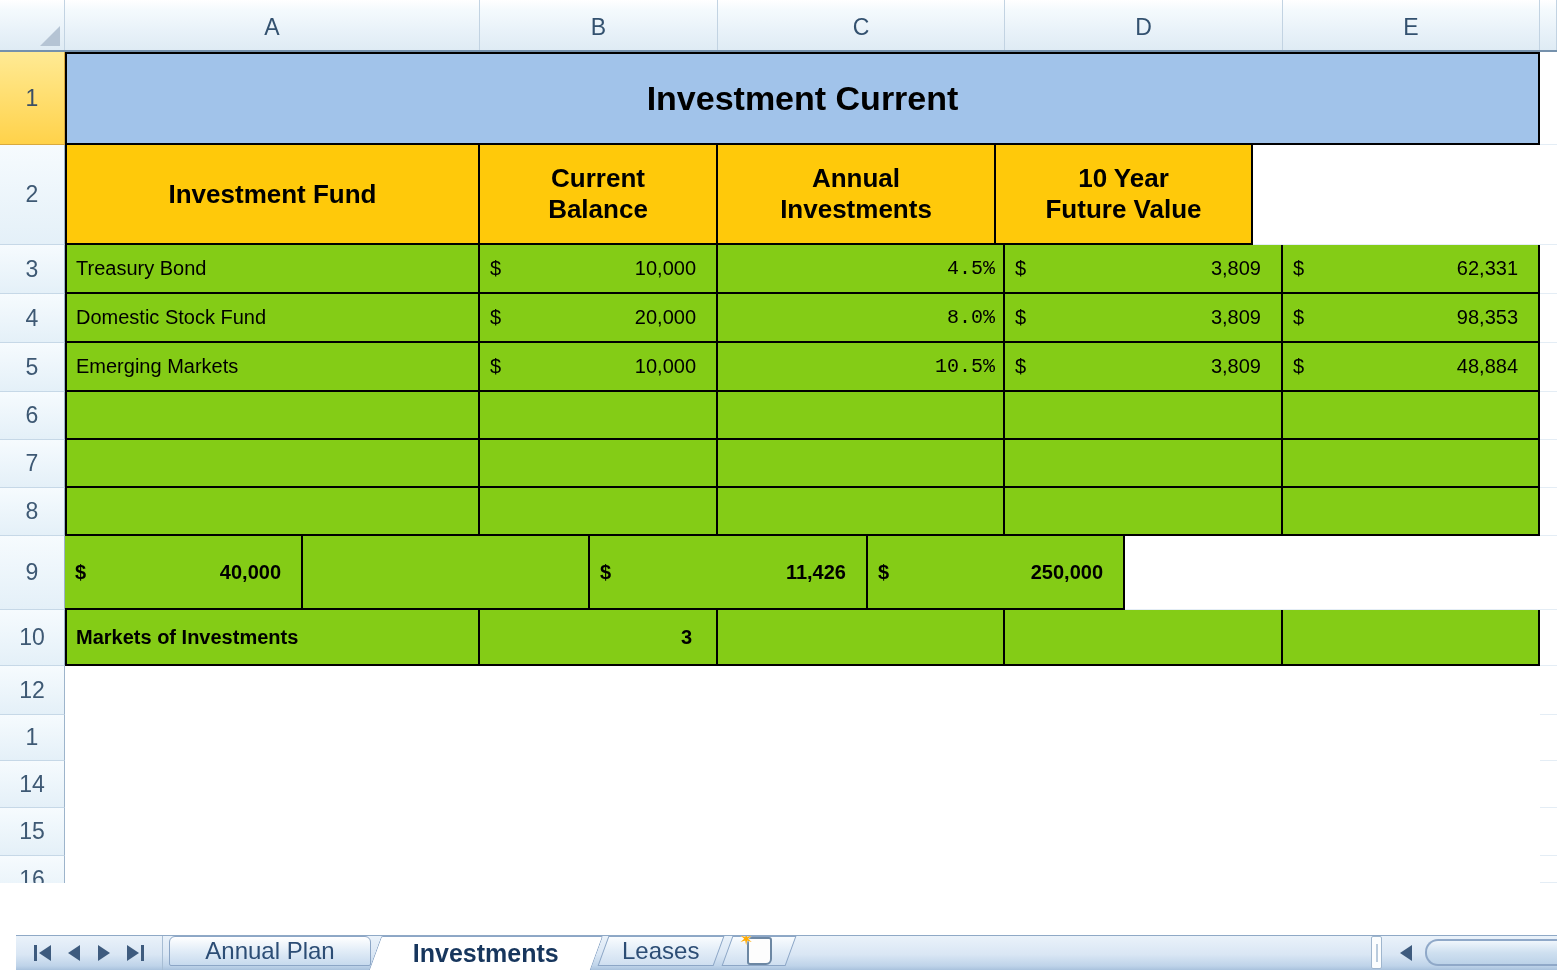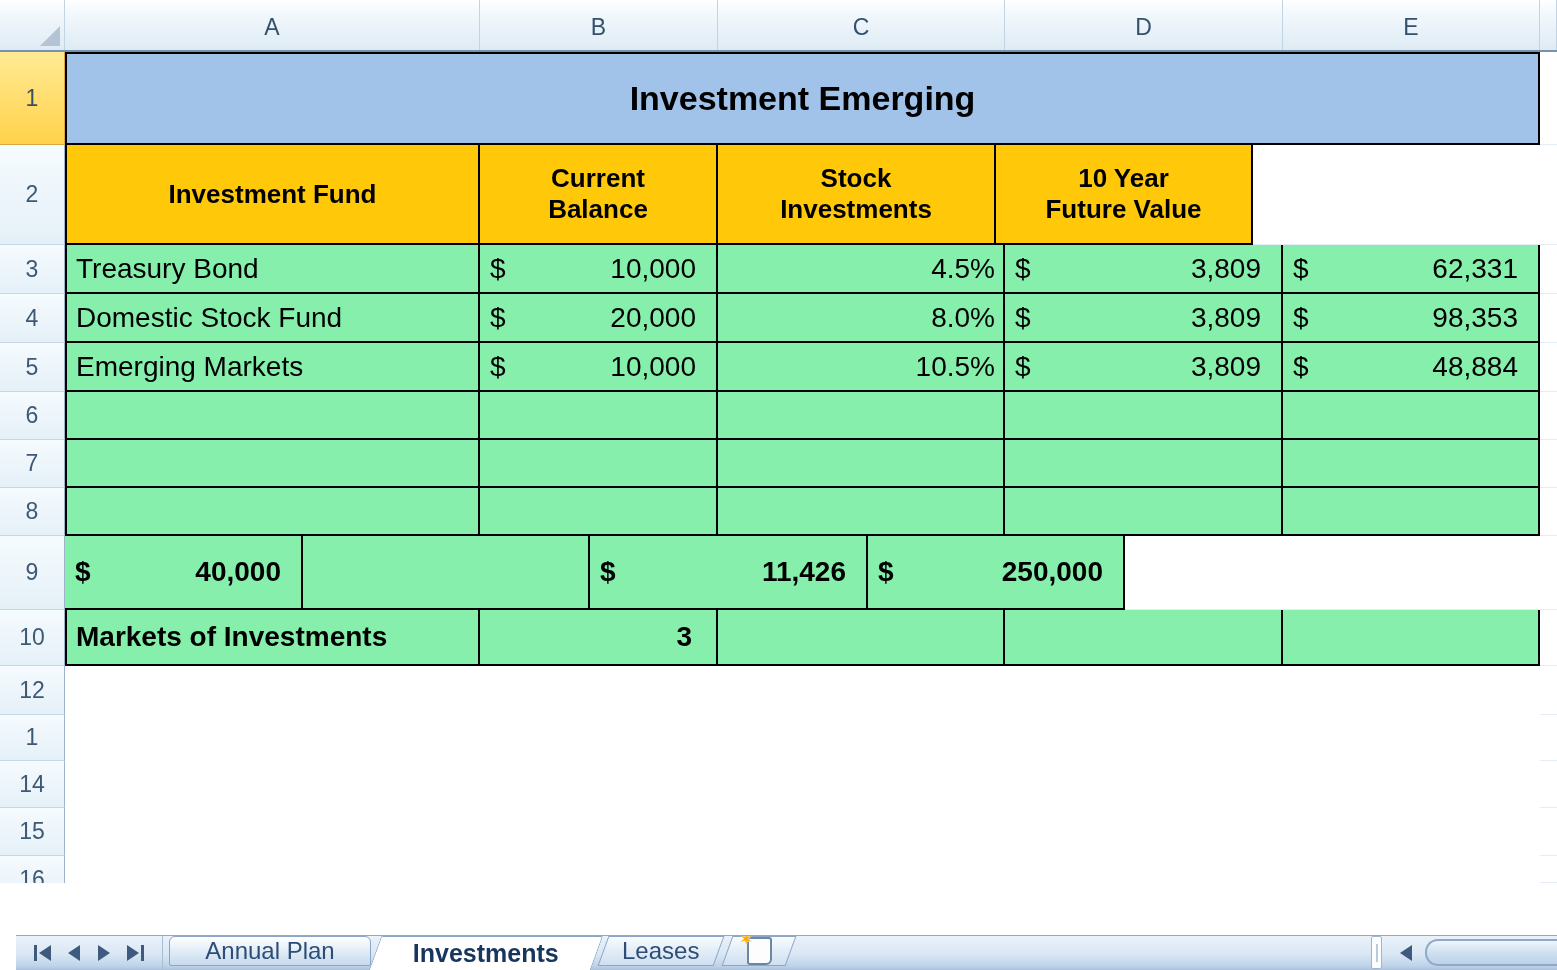--- a/index.html
+++ b/index.html
@@ -22,34 +22,34 @@
 
   
   .r{display:flex;}
   .rh{width:65px;display:flex;align-items:center;justify-content:center;
     color:#3e5974;font-size:23px;box-sizing:border-box;
     background:linear-gradient(180deg,#f6fbfe,#e4f0f8);
     border-right:1px solid #9db4cb;border-bottom:1px solid #c6d8e7;}
   .rh-sel{background:linear-gradient(180deg,#ffea94,#ffd24a);
     border-right:1px solid #d8a93f;border-bottom:1px solid #d8a93f;color:#3a4f66;}
 
-  .c{box-sizing:border-box;background:#86efac;display:flex;align-items:center;
-    font-size:28px;color:#000;border-right:2px solid #000;border-bottom:2px solid #000;}
+  .c{box-sizing:border-box;background:#84cc16;display:flex;align-items:center;
+    font-size:20px;color:#000;border-right:2px solid #000;border-bottom:2px solid #000;}
   .cl{border-left:2px solid #000;}
   .ct{border-top:2px solid #000;}
   .f{flex:1;background:#fff;border-bottom:1px solid #e4edf5;box-sizing:border-box;}
   .blank{background:#fff;box-sizing:border-box;}
 
   .title-cell{width:1475px;background:#a1c3ea;justify-content:center;
     font-size:34px;font-weight:700;}
   .hdr{background:#ffc90a;justify-content:center;text-align:center;
     font-weight:700;font-size:26px;line-height:1.18;white-space:pre-line;}
   .name{padding-left:9px;}
   .money{justify-content:space-between;padding:0 20px 0 10px;}
-  .pct{justify-content:flex-end;padding-right:8px;}
+  .pct{justify-content:flex-end;padding-right:8px;font-family:Liberation Mono, monospace;}
   .num{justify-content:flex-end;padding-right:24px;}
   .bold{font-weight:700;}
 
   .row16{height:27px;overflow:hidden;}
   .row16 .rh{height:48px;}
 
   
   .tabbar{position:absolute;left:16px;bottom:0;width:1557px;height:35px;box-sizing:border-box;
     border-top:1px solid #8fa9c6;display:flex;align-items:flex-start;overflow:hidden;
     background:linear-gradient(180deg,#eaf2fa 0%,#d9e6f4 55%,#bed3e9 88%,#a9c2dd 100%);}
@@ -105,30 +105,30 @@
     <div class="chead w-c">C</div>
     <div class="chead w-d">D</div>
     <div class="chead w-e">E</div>
     <div class="chead w-f"></div>
   </div>
 
   <div>
 
     <div class="r" style="height:93px">
       <div class="rh rh-sel">1</div>
-      <div class="c cl ct title-cell">Investment Emerging</div>
+      <div class="c cl ct title-cell">Investment Current</div>
       <div class="f"></div>
     </div>
 
     <div class="r" style="height:100px">
       <div class="rh">2</div>
       <div class="c cl hdr w-a">Investment Fund</div>
       <div class="c hdr w-b">Current
 Balance</div>
-      <div class="c hdr w-d">Stock
+      <div class="c hdr w-d">Annual
 Investments</div>
       <div class="c hdr w-e">10 Year
 Future Value</div>
       <div class="f"></div>
     </div>
 
     <div class="r" style="height:49px">
       <div class="rh">3</div>
       <div class="c cl name w-a">Treasury Bond</div>
       <div class="c money w-b">

